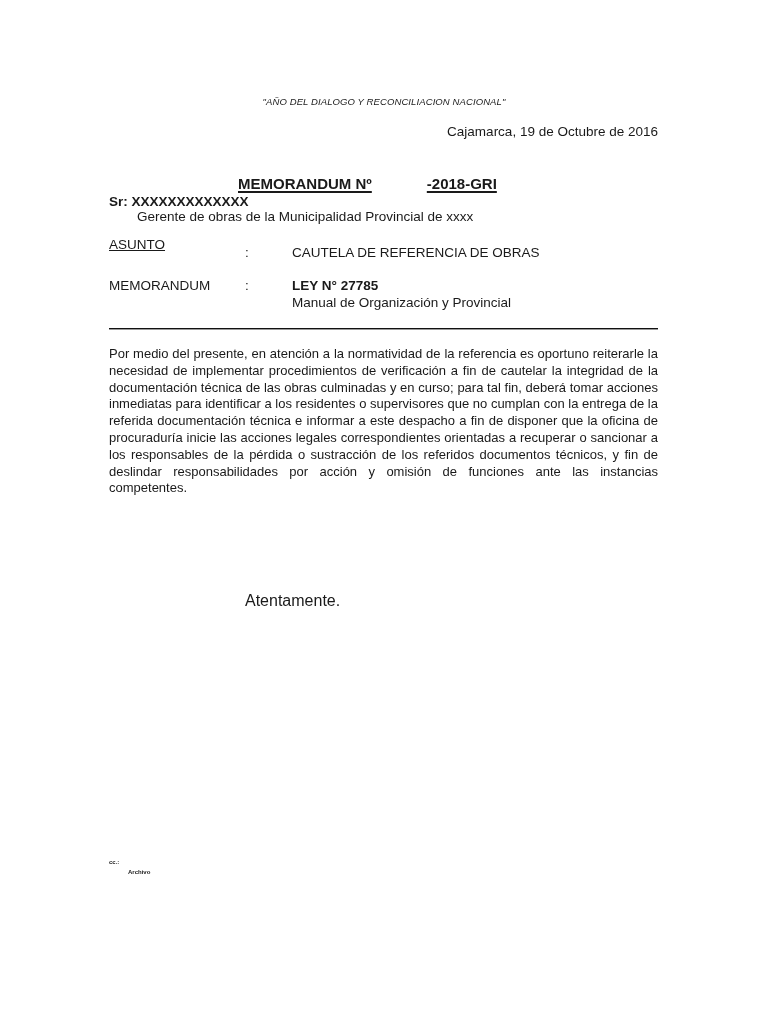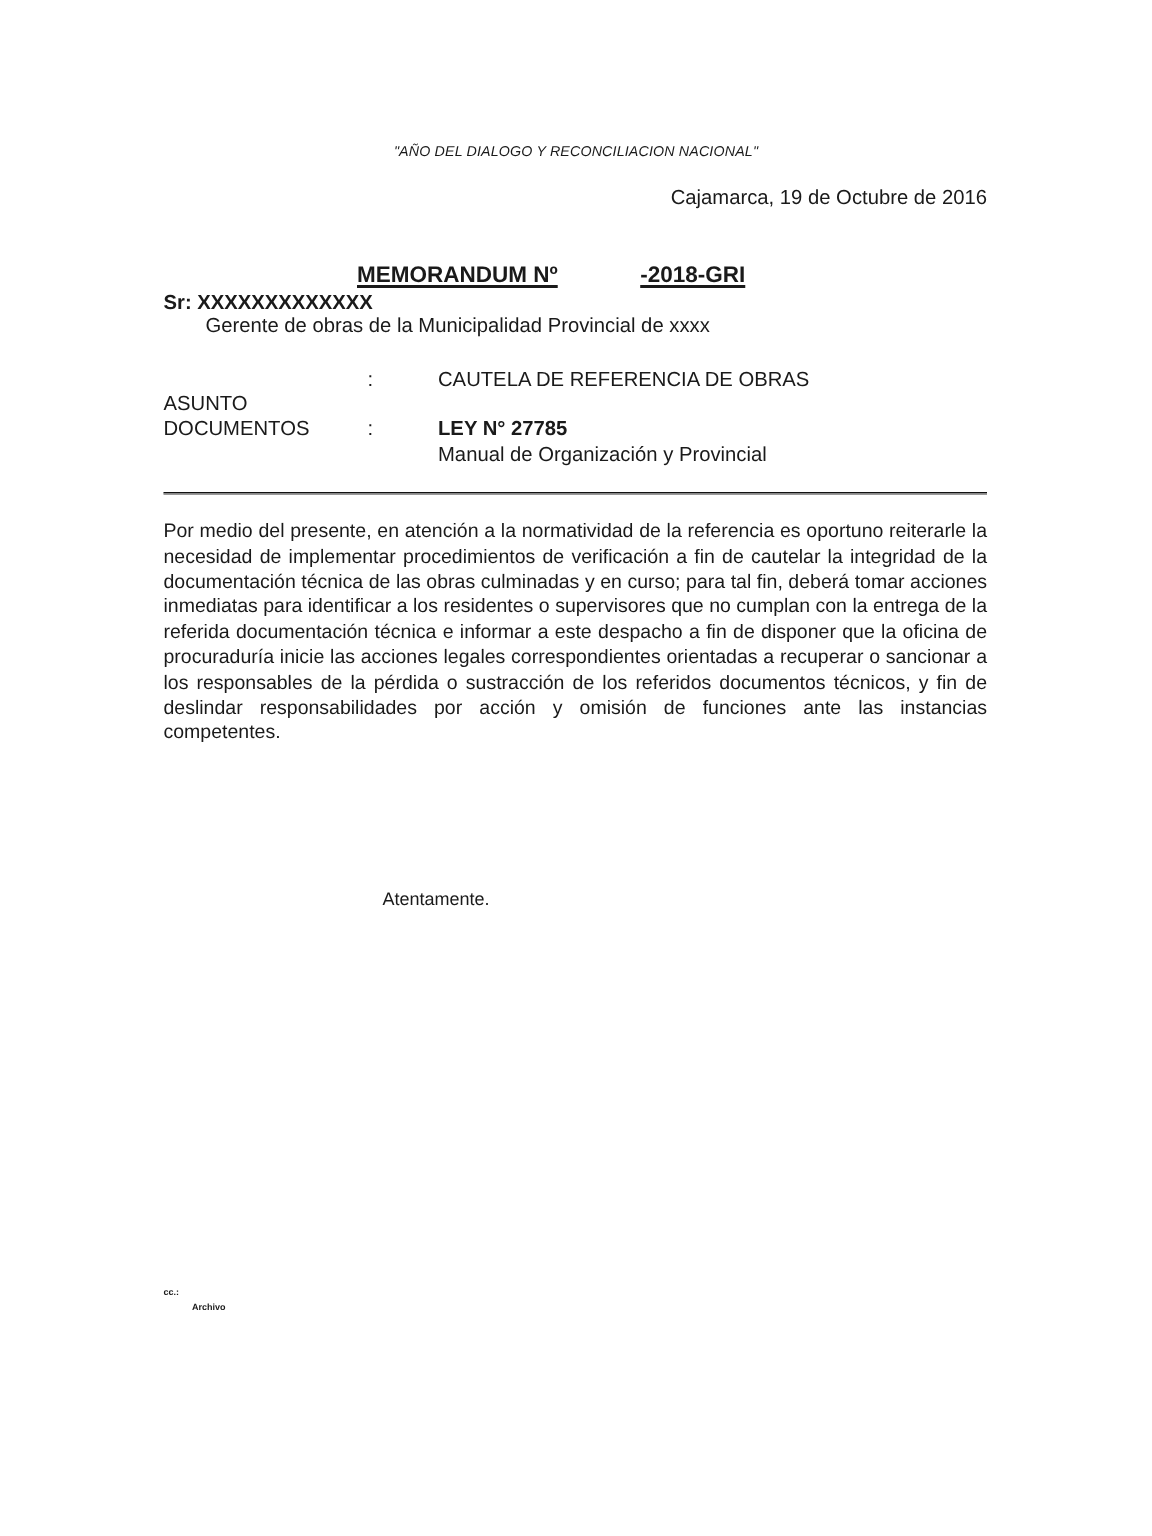--- a/index.html
+++ b/index.html
@@ -50,43 +50,43 @@
       box-shadow: 0 1px 0 #999;
     }
     .body-text {
       position: absolute;
       left: 109px; top: 346px;
       width: 549px;
       font-size: 13px;
       line-height: 16.8px;
       text-align: justify;
     }
-    .closing { left: 255px; top: 592px; font-size: 12px; }
+    .closing { left: 245px; top: 592px; font-size: 16px; }
     .cc-label { left: 109px; top: 859px; font-size: 6px; font-weight: bold; }
     .cc-item { left: 128px; top: 869px; font-size: 6px; font-weight: bold; }
   </style>
 </head>
 <body>
 
 <div>
 
   <div class="abs year-motto">"AÑO DEL DIALOGO Y RECONCILIACION NACIONAL"</div>
 
   <div class="abs date-line">Cajamarca, 19 de Octubre de 2016</div>
 
   <div class="abs memo-title"><span>MEMORANDUM Nº</span><span class="gap"></span><span>-2018-GRI</span></div>
 
   <div class="abs recipient-name">Sr: XXXXXXXXXXXXX</div>
   <div class="abs recipient-title">Gerente de obras de la Municipalidad Provincial de xxxx</div>
 
-  <div class="abs field-label" style="top:261px;">ASUNTO</div>
+  <div class="abs field-label" style="top:237px;text-decoration:underline;">ASUNTO</div>
   <div class="abs field-colon" style="top:245px;">:</div>
   <div class="abs field-value" style="top:245px;">CAUTELA DE REFERENCIA DE OBRAS</div>
 
-  <div class="abs field-label" style="top:278px;">DOCUMENTOS</div>
+  <div class="abs field-label" style="top:278px;">MEMORANDUM</div>
   <div class="abs field-colon" style="top:278px;">:</div>
   <div class="abs field-value" style="top:278px;font-weight:bold;">LEY N° 27785</div>
   <div class="abs field-value" style="top:295px;">Manual de Organización y Provincial</div>
 
   <div class="divider"></div>
 
   <div class="body-text">Por medio del presente, en atención a la normatividad de la referencia es oportuno reiterarle la necesidad de implementar procedimientos de verificación a fin de cautelar la integridad de la documentación técnica de las obras culminadas y en curso; para tal fin, deberá tomar acciones inmediatas para identificar a los residentes o supervisores que no cumplan con la entrega de la referida documentación técnica e informar a este despacho a fin de disponer que la oficina de procuraduría inicie las acciones legales correspondientes orientadas a recuperar o sancionar a los responsables de la pérdida o sustracción de los referidos documentos técnicos, y fin de deslindar responsabilidades por acción y omisión de funciones ante las instancias competentes.</div>
 
   <div class="abs closing">Atentamente.</div>
 

